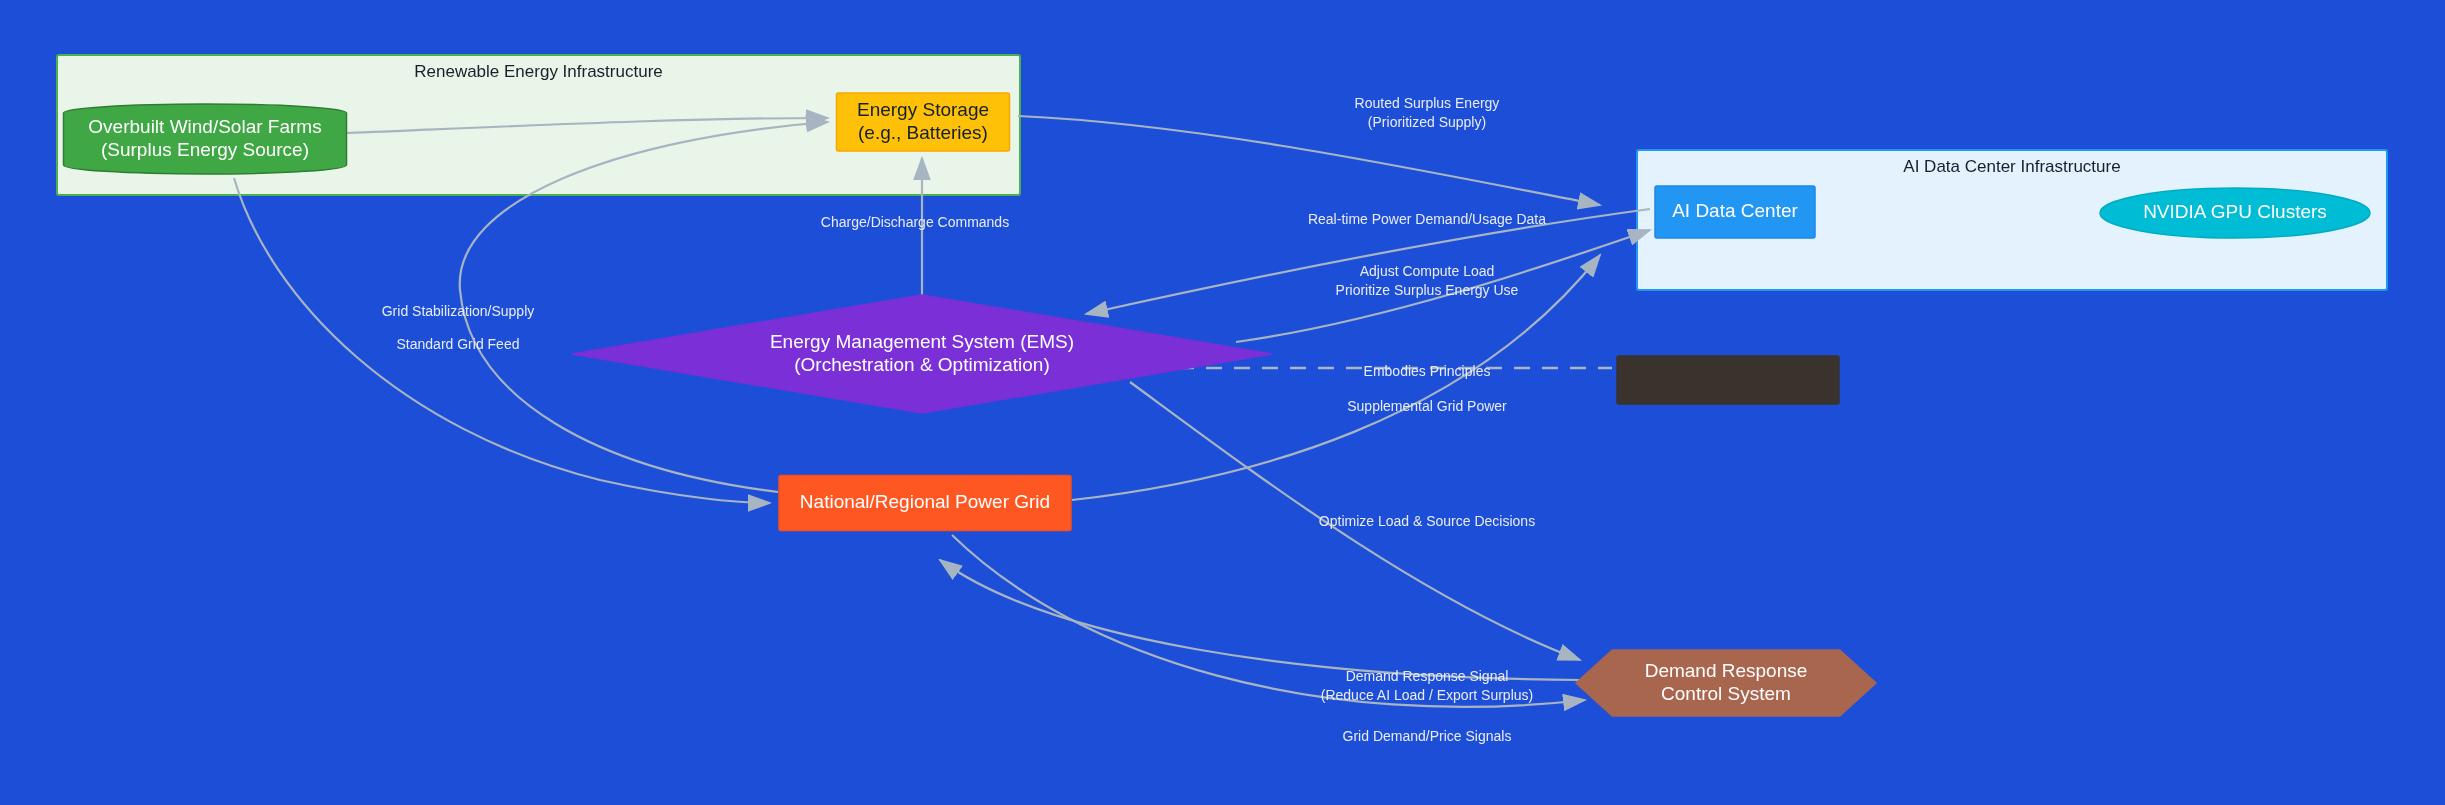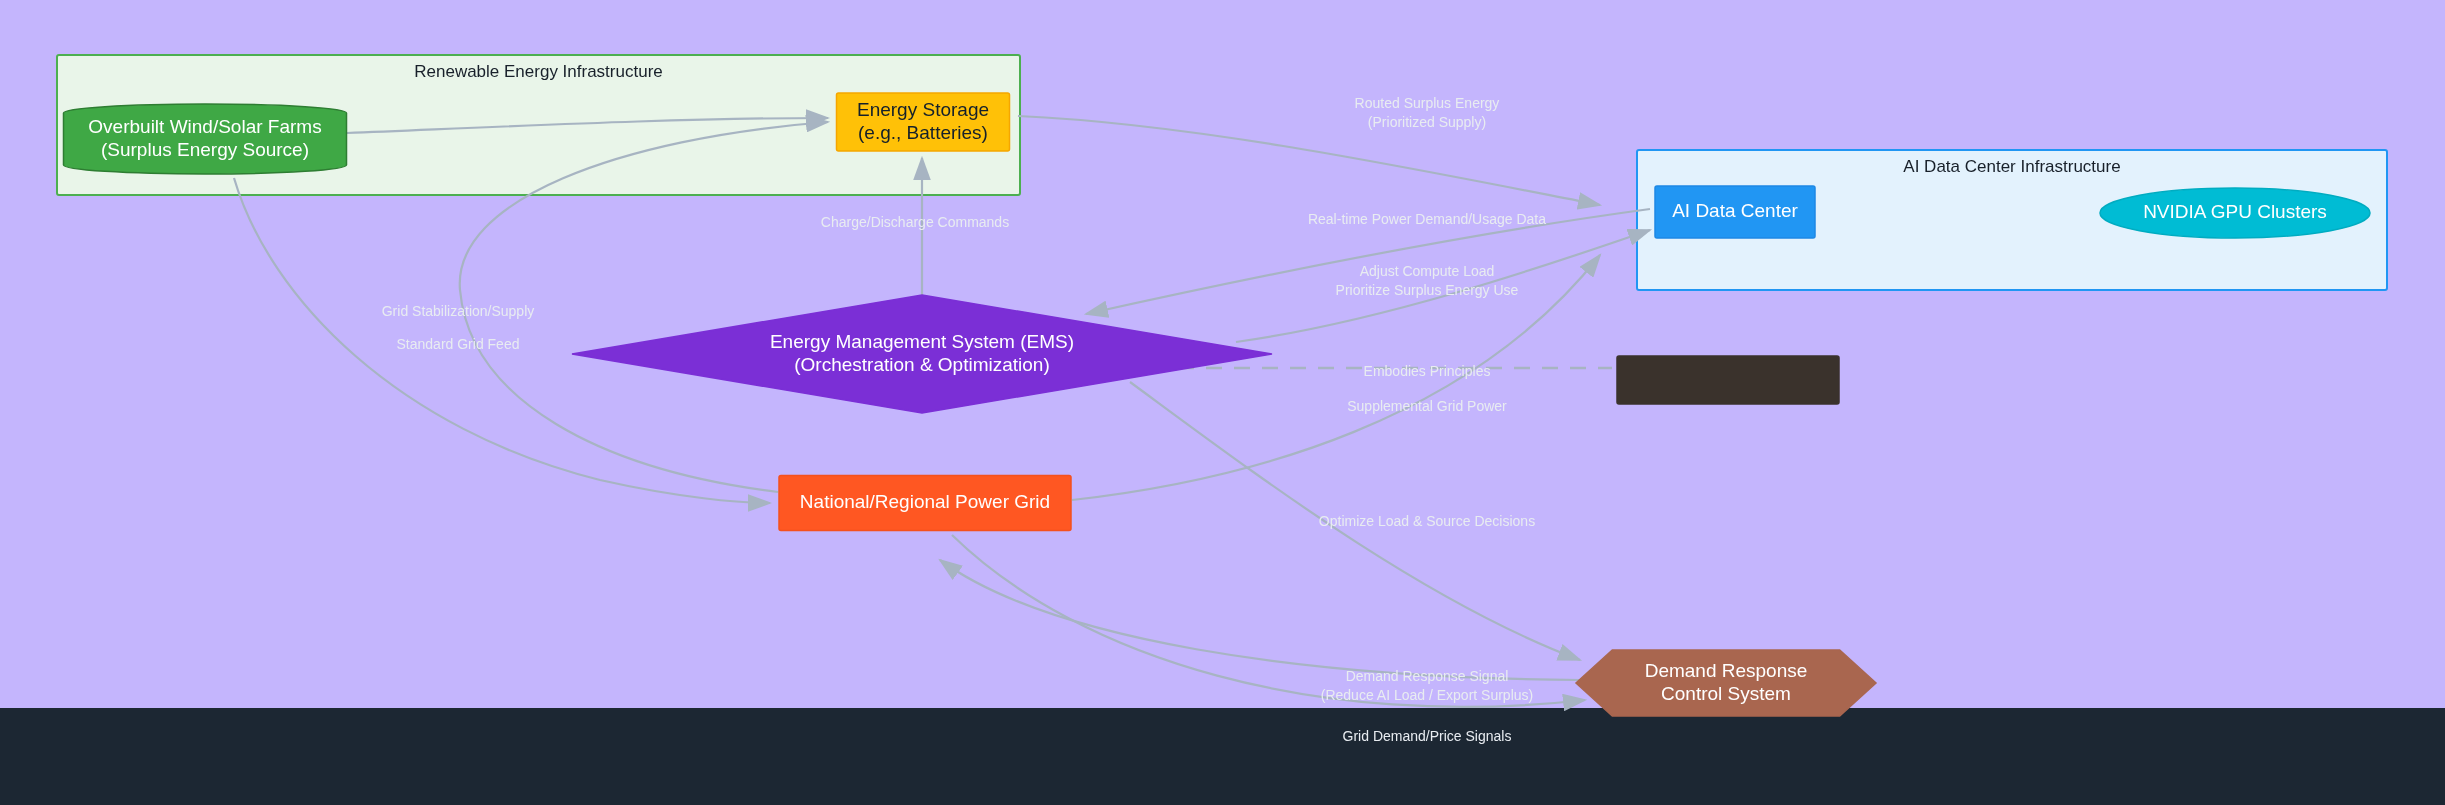--- a/index.html
+++ b/index.html
@@ -9,22 +9,22 @@
   }
   body {
     width: 2445px;
     height: 805px;
     overflow: hidden;
     font-family: "Liberation Sans", sans-serif;
   }
   #diagram-root {
     position: relative;
     width: 2445px;
-    height: 708px;
-    background: #c4b5fd;
+    height: 805px;
+    background: #1d4ed8;
   }
   svg#diagram-svg {
     position: absolute;
     left: 0;
     top: 0;
     width: 2445px;
     height: 805px;
   }
   .edge-path {
     fill: none;

